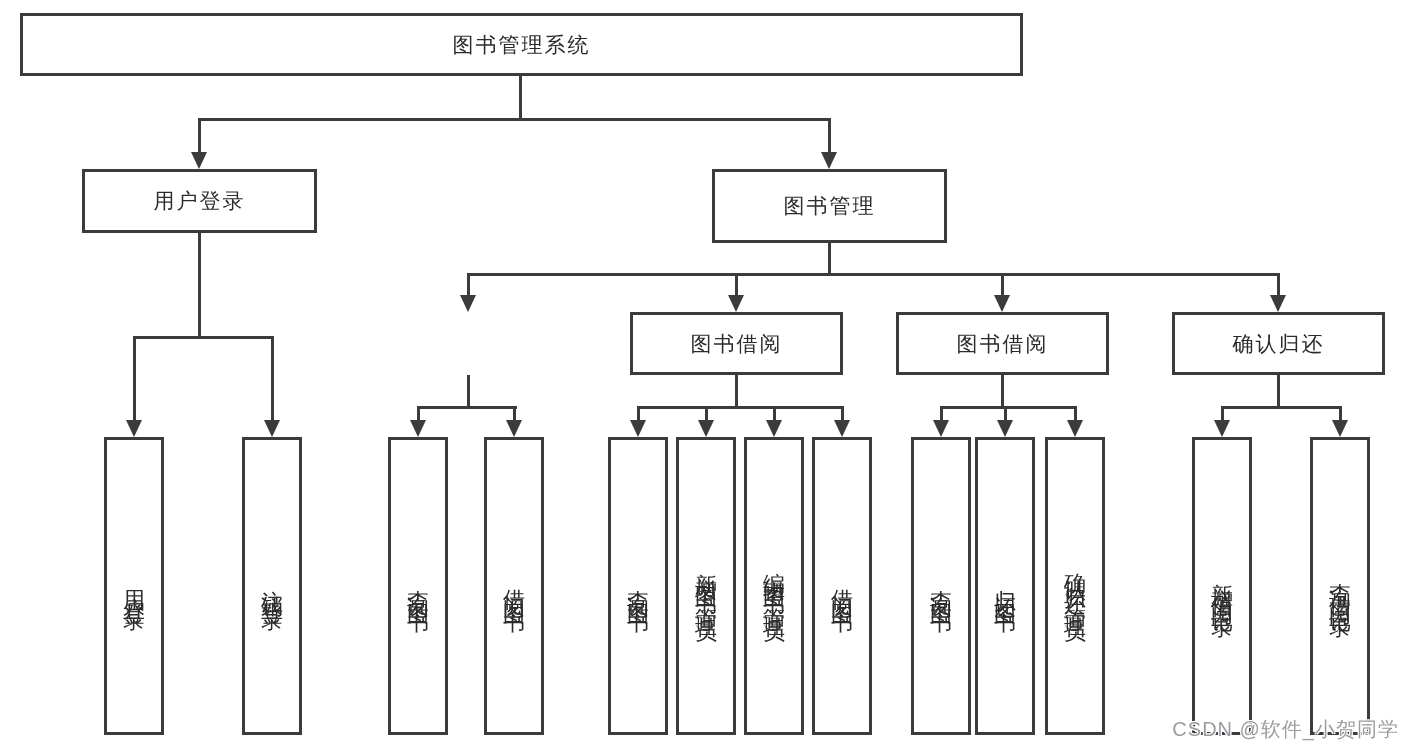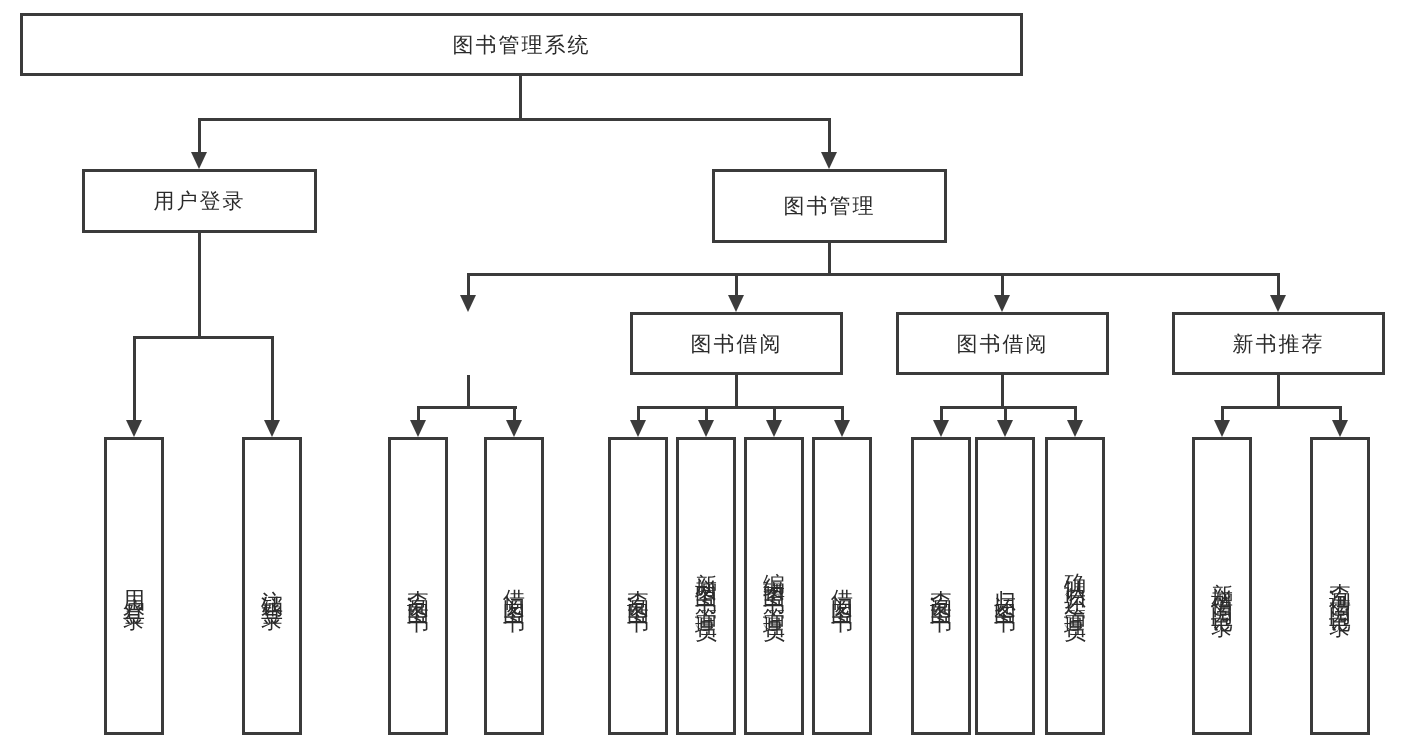--- a/index.html
+++ b/index.html
@@ -124,21 +124,21 @@
 
   <div class="box hbox" style="left:82px; top:169px; width:235px; height:64px;">用户登录</div>
 
   <div class="box hbox" style="left:712px; top:169px; width:235px; height:74px;">图书管理</div>
 
 
   <div class="box hbox" style="left:630px; top:312px; width:213px; height:63px;">图书借阅</div>
 
   <div class="box hbox" style="left:896px; top:312px; width:213px; height:63px;">图书借阅</div>
 
-  <div class="box hbox" style="left:1172px; top:312px; width:213px; height:63px;">新书推荐</div>
+  <div class="box hbox" style="left:1172px; top:312px; width:213px; height:63px;">确认归还</div>
 
   <div class="box vbox" style="left:104px; top:437px; width:60px; height:298px;">
     <span class="vtext">用户登录</span>
   </div>
   <div class="box vbox" style="left:242px; top:437px; width:60px; height:298px;">
     <span class="vtext">注销登录</span>
   </div>
 
   <div class="box vbox" style="left:388px; top:437px; width:60px; height:298px;">
     <span class="vtext">查询图书</span>
@@ -170,14 +170,15 @@
     <span class="vtext">确认归还（管理员）</span>
   </div>
 
   <div class="box vbox" style="left:1192px; top:437px; width:60px; height:298px;">
     <span class="vtext">新增借阅记录</span>
   </div>
   <div class="box vbox" style="left:1310px; top:437px; width:60px; height:298px;">
     <span class="vtext">查询借阅记录</span>
   </div>
 
+  <div class="watermark">CSDN @软件_小贺同学</div>
 
 </div>
 
 </body></html>

